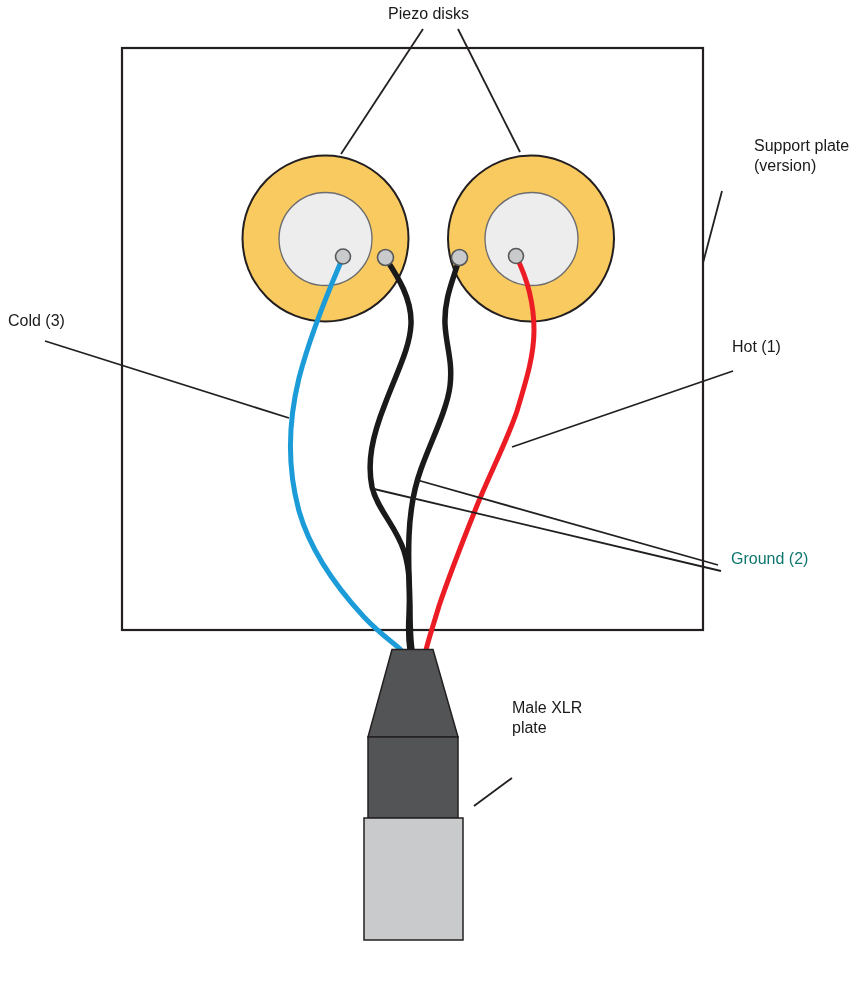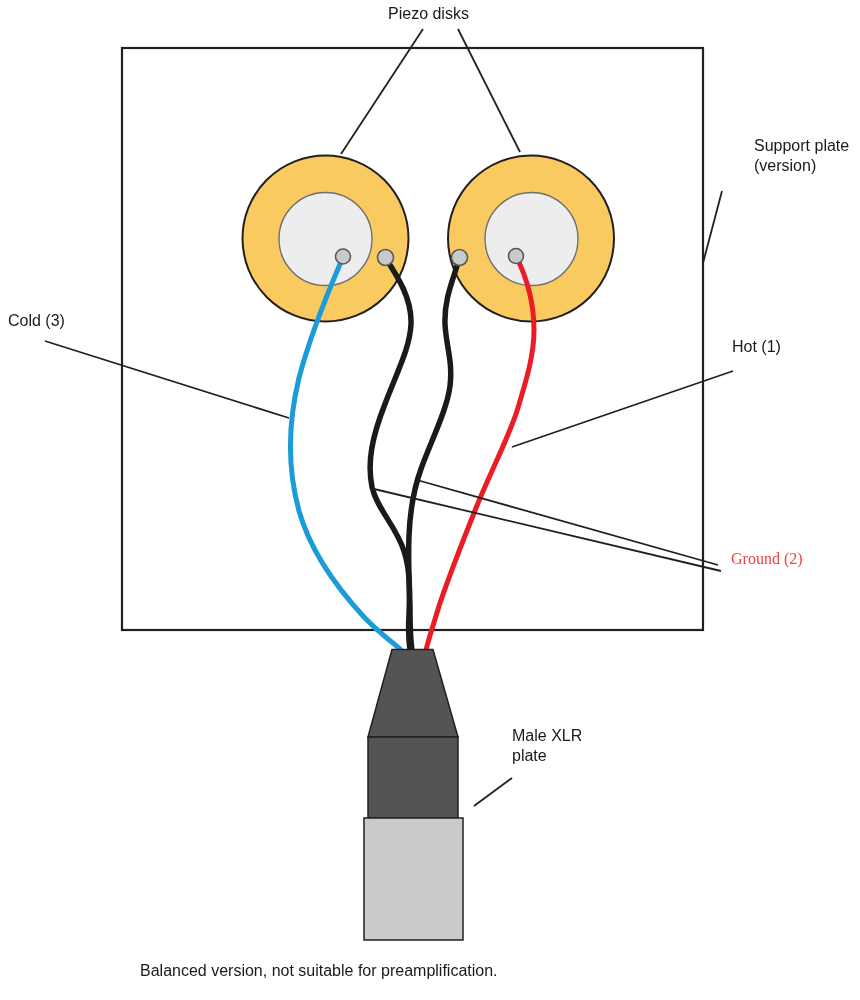--- a/index.html
+++ b/index.html
@@ -28,21 +28,21 @@
     line-height: 1.24;
     color: #1a1a1a;
     white-space: nowrap;
   }
   .lbl .line { display: block; }
   #label-piezo-disks   { left: 388px; top: 4px;   }
   #label-support-plate { left: 754px; top: 136px; }
   #label-cold          { left: 8px;   top: 311px; }
   #label-hot           { left: 732px; top: 337px; }
   #label-ground        { left: 731px; top: 549px; }
-  #label-xlr           { left: 512px; top: 726px; }
+  #label-xlr           { left: 512px; top: 698px; }
   #caption             { left: 140px; top: 961px; }
 </style>
 </head>
 <body>
 
 <div id="canvas">
 
   <svg id="diagram-svg" viewBox="0 0 860 1000" xmlns="http://www.w3.org/2000/svg">
 
     <rect x="122" y="48" width="581" height="582" stroke-width="2.2" stroke="#231f20" fill="#ffffff"></rect>
@@ -84,22 +84,21 @@
 
   <div class="lbl" id="label-support-plate" style="color: rgb(26, 26, 26);">
     <span class="line">Support plate</span>
     <span class="line">(version)</span>
   </div>
 
   <div class="lbl" id="label-cold" style="color: rgb(26, 26, 26);">Cold (3)</div>
 
   <div class="lbl" id="label-hot" style="color: rgb(26, 26, 26);">Hot (1)</div>
 
-  <div class="lbl" id="label-ground" style="color: #ef4444; font-family: Liberation Serif, serif;">Ground (2)</div>
+  <div class="lbl" id="label-ground" style="color: #0f766e;">Ground (2)</div>
 
   <div class="lbl" id="label-xlr" style="color: rgb(26, 26, 26);">
     <span class="line">Male XLR</span>
     <span class="line">plate</span>
   </div>
 
-  <div class="lbl" id="caption" style="color: rgb(26, 26, 26);">Balanced version, not suitable for preamplification.</div>
 
 </div>
 
 </body></html>

